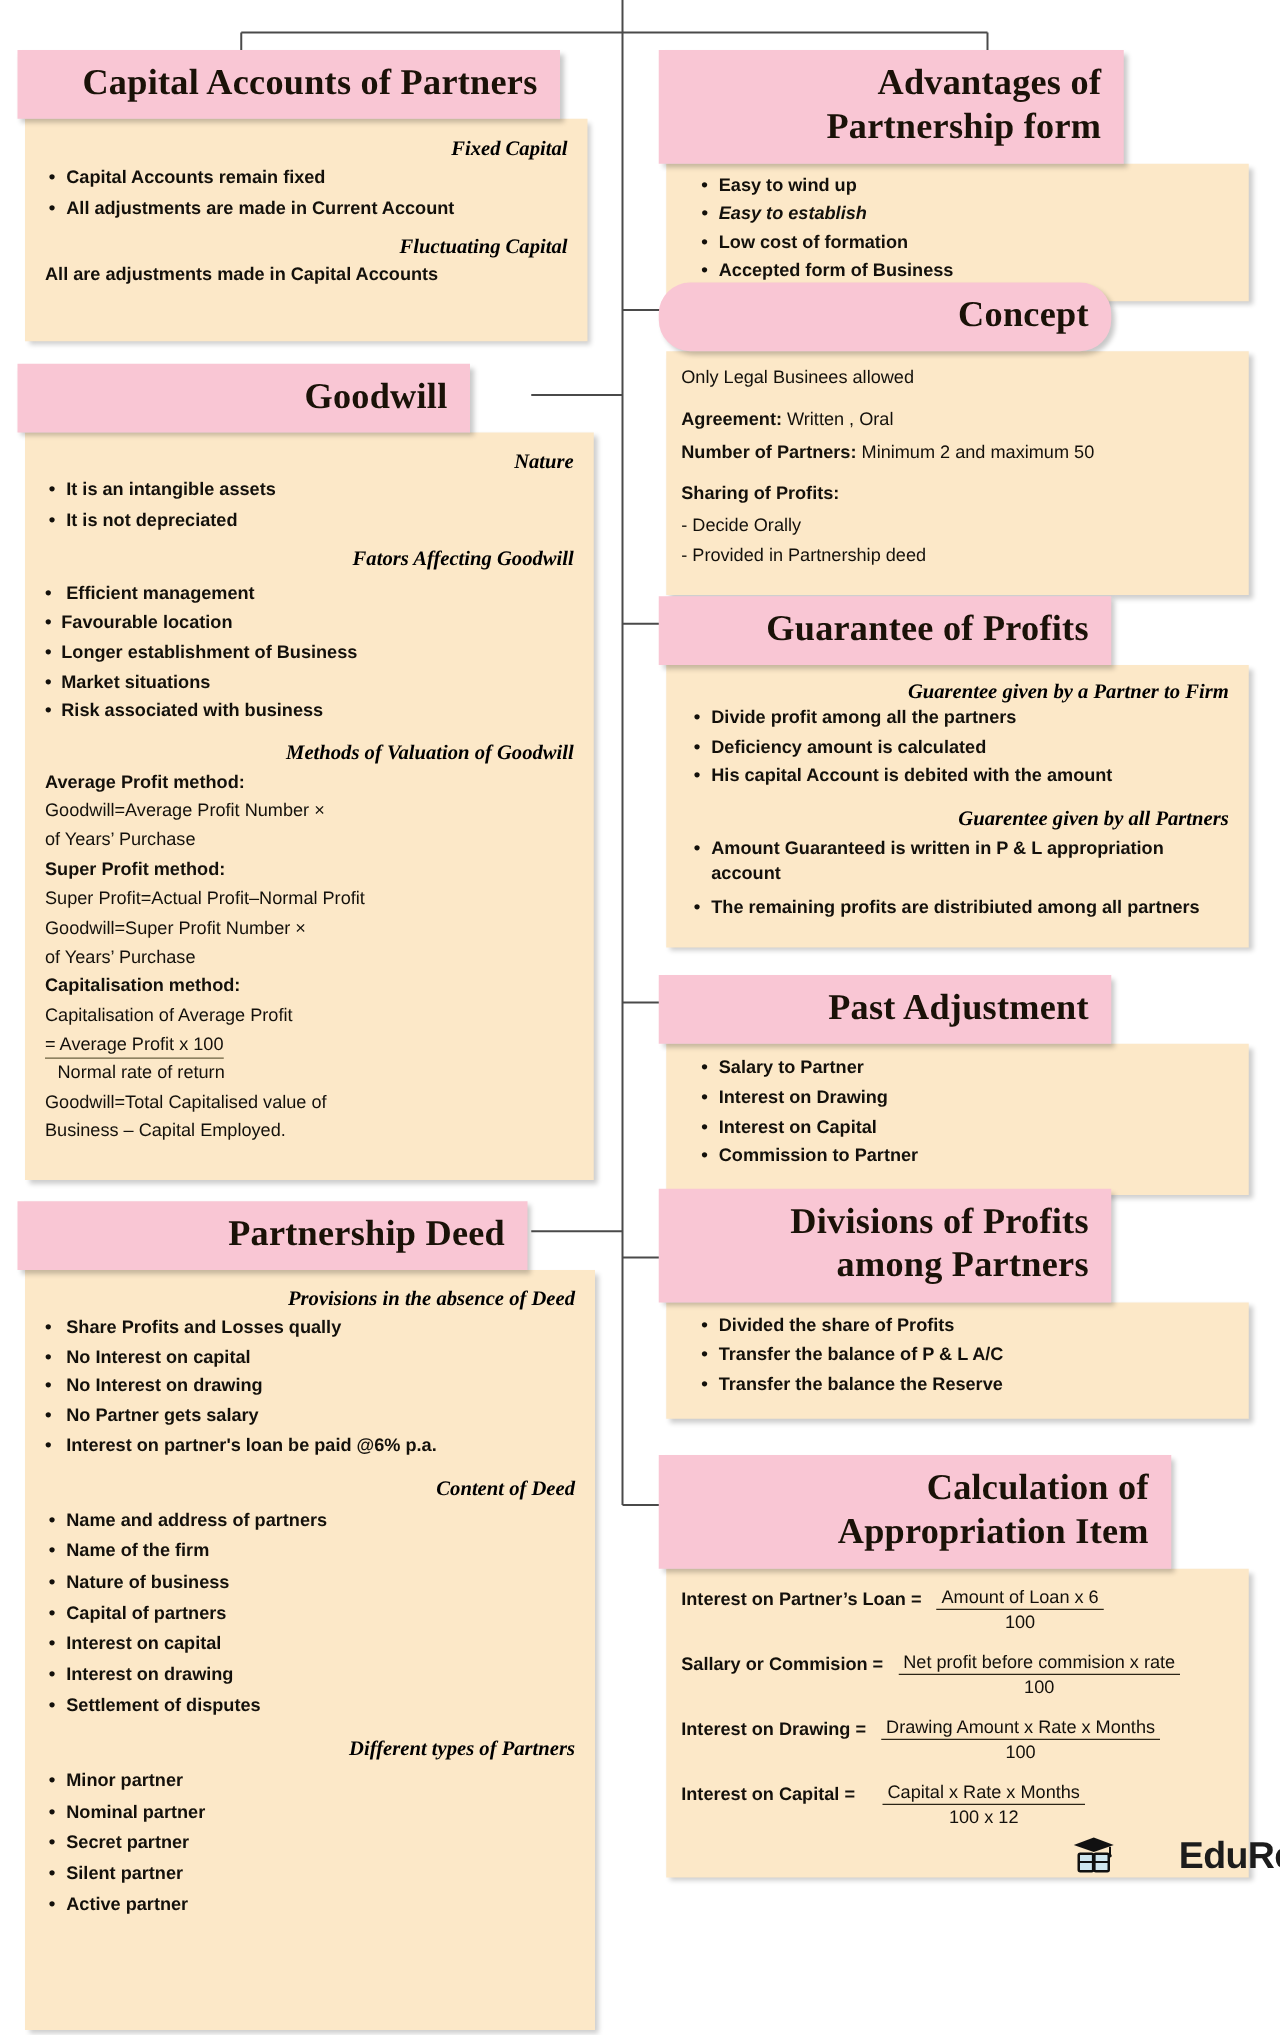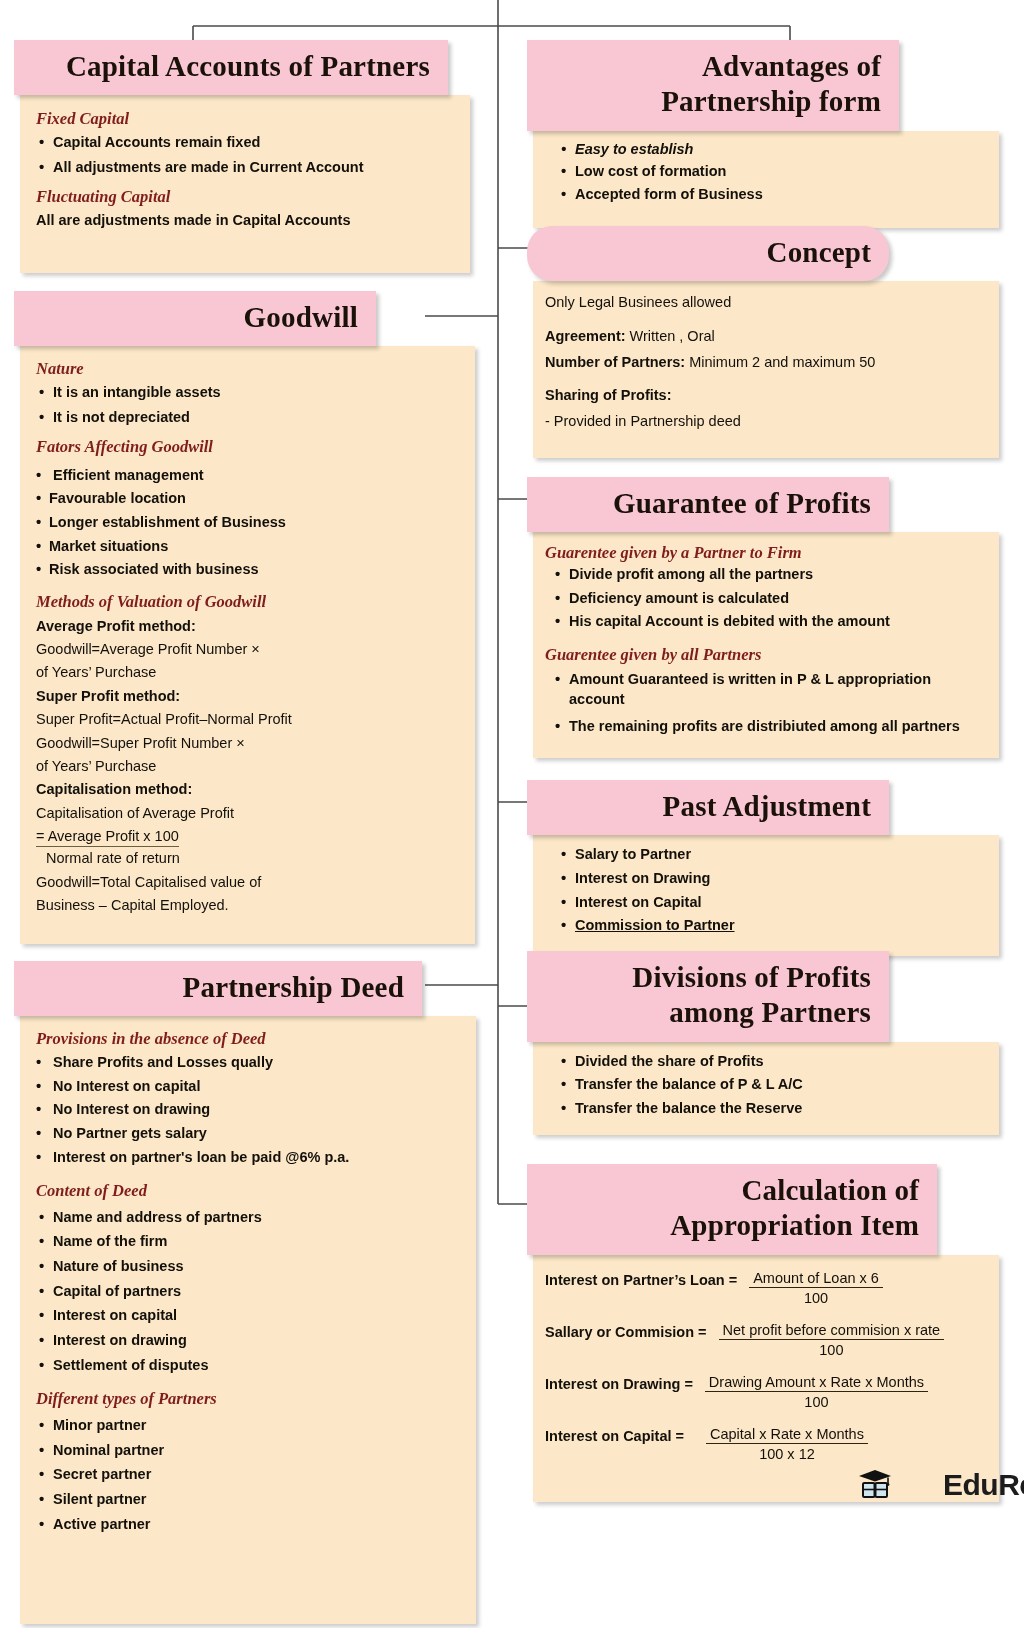--- a/index.html
+++ b/index.html
@@ -41,23 +41,24 @@
     font-size:14.5px;
     color:#13100b;
     line-height:1.0;
   }
 
   
   .sub{
     font-family:"Liberation Serif", serif;
     font-style:italic;
     font-weight:bold;
-    color:#7f1d1d;
+    color:#000000;
     font-size:16.5px;
     margin:9px 0 6px 0;
+    text-align:right;
   }
   .sub.first{margin-top:4px;}
 
   
   ul.bl{margin:0;padding:0;list-style:none;}
   ul.bl li{
     position:relative;
     padding-left:17px;
     margin:0 0 8px 0;
     font-weight:bold;
@@ -218,40 +219,42 @@
     </ul>
   </div>
 </div>
 
 <div class="card" style="left:527px;top:40px;width:372px;">
   <div class="card-head" style="width:372px;">
     <h2>Advantages of Partnership form</h2>
   </div>
   <div class="card-body" style="margin-left:6px;width:466px;min-height:97px;padding-top:10px;padding-left:25px;">
     <ul class="bl">
+      <li style="margin-bottom:6px;">Easy to wind up</li>
       <li style="margin-bottom:6px;font-style:italic;">Easy to establish</li>
       <li style="margin-bottom:6px;">Low cost of formation</li>
       <li style="margin-bottom:2px;">Accepted form of Business</li>
     </ul>
   </div>
 </div>
 
 <div class="card" style="left:527px;top:226px;width:362px;">
   <div class="card-head" style="width:362px;border-radius:25px;">
     <h2>Concept</h2>
   </div>
   <div class="card-body" style="margin-left:6px;width:466px;min-height:177px;padding-top:13px;padding-left:12px;">
     <p class="txt plain" style="margin-bottom:16px;">Only Legal Businees allowed</p>
     <p class="txt plain" style="margin-bottom:9px;">
       <span class="lbl">Agreement:</span><span class="nrm"> Written , Oral</span>
     </p>
     <p class="txt plain" style="margin-bottom:15px;">
       <span class="lbl">Number of Partners:</span><span class="nrm"> Minimum 2 and maximum 50</span>
     </p>
     <p class="txt" style="margin-bottom:9px;">Sharing of Profits:</p>
+    <p class="dash">- Decide Orally</p>
     <p class="dash">- Provided in Partnership deed</p>
   </div>
 </div>
 
 <div class="card" style="left:527px;top:477px;width:362px;">
   <div class="card-head" style="width:362px;">
     <h2>Guarantee of Profits</h2>
   </div>
   <div class="card-body" style="margin-left:6px;width:466px;min-height:222px;padding-top:9px;padding-left:12px;">
     <div class="sub first" style="margin-bottom:4px;">Guarentee given by a Partner to Firm</div>
@@ -270,21 +273,21 @@
 
 <div class="card" style="left:527px;top:780px;width:362px;">
   <div class="card-head" style="width:362px;">
     <h2>Past Adjustment</h2>
   </div>
   <div class="card-body" style="margin-left:6px;width:466px;min-height:104px;padding-top:11px;padding-left:25px;">
     <ul class="bl">
       <li style="margin-bottom:7px;">Salary to Partner</li>
       <li style="margin-bottom:7px;">Interest on Drawing</li>
       <li style="margin-bottom:7px;">Interest on Capital</li>
-      <li style="margin-bottom:8px;text-decoration:underline;">Commission to Partner</li>
+      <li style="margin-bottom:8px;">Commission to Partner</li>
     </ul>
   </div>
 </div>
 
 <div class="card" style="left:527px;top:951px;width:362px;">
   <div class="card-head" style="width:362px;">
     <h2>Divisions of Profits among Partners</h2>
   </div>
   <div class="card-body" style="margin-left:6px;width:466px;min-height:93px;padding-top:11px;padding-left:25px;">
     <ul class="bl">

